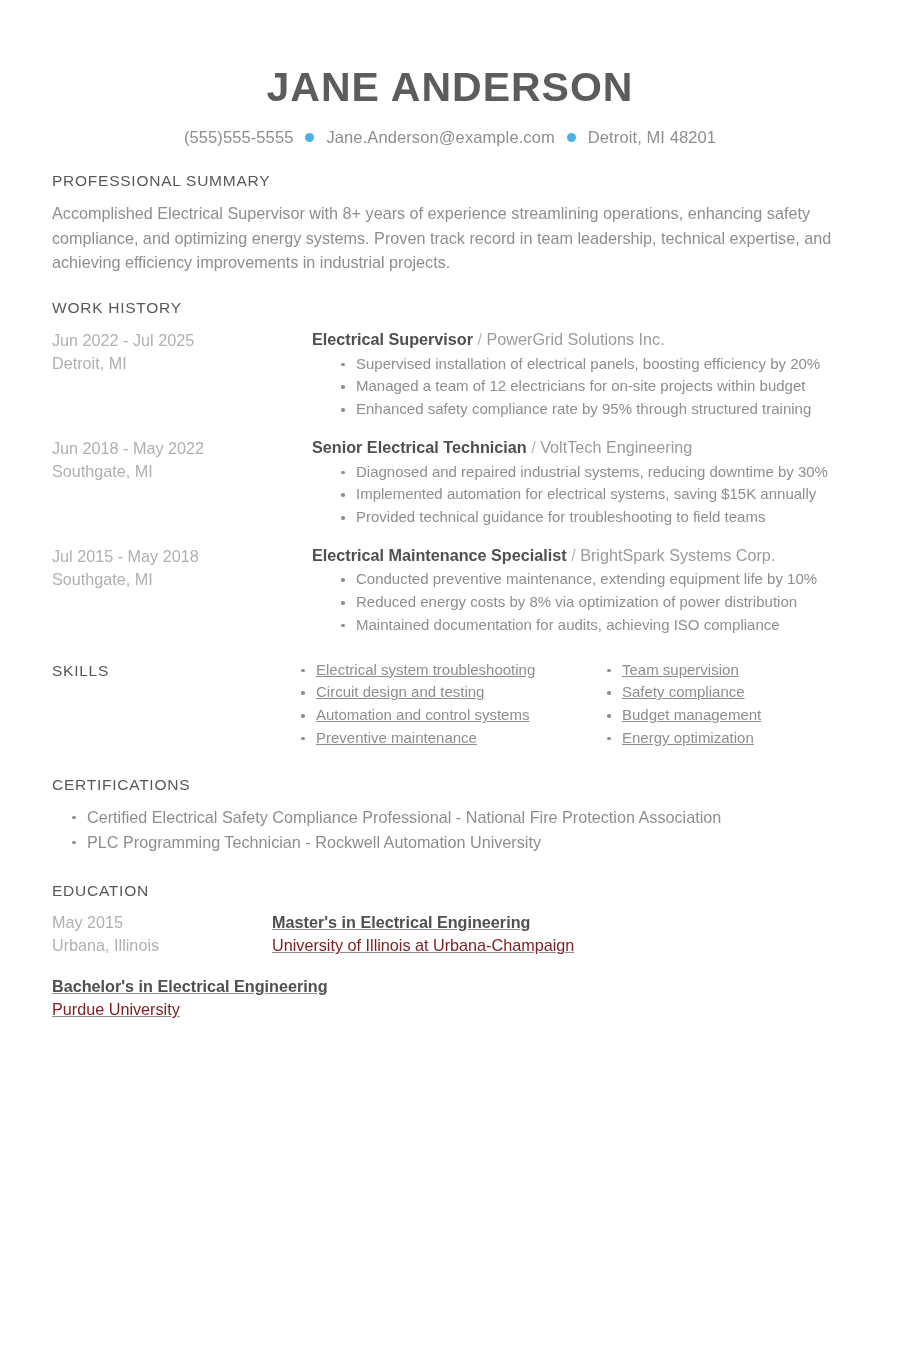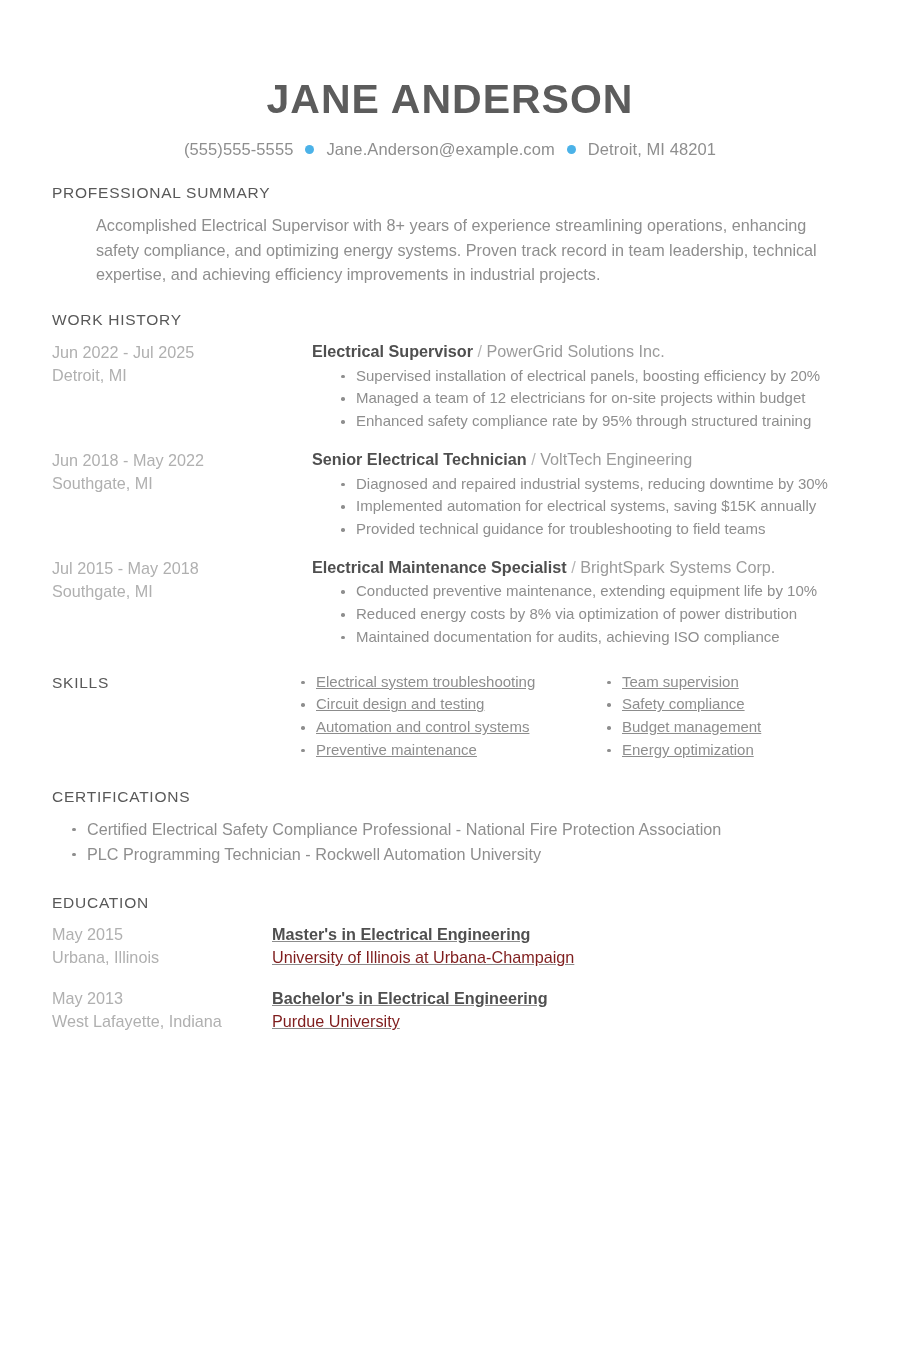--- a/index.html
+++ b/index.html
@@ -12,21 +12,21 @@
 
   body {
     font-family: "Liberation Sans", sans-serif;
     color: #8c8c8c;
     -webkit-font-smoothing: antialiased;
   }
 
   .page {
     width: 900px;
     height: 1350px;
-    padding: 12px 52px;
+    padding: 0 52px;
     position: relative;
   }
 
   
   .header { padding-top: 66px; text-align: center; }
 
   .full-name {
     font-size: 41px;
     font-weight: bold;
     letter-spacing: 1.0px;
@@ -66,21 +66,20 @@
     font-stretch: condensed;
     margin-bottom: 11px;
   }
 
   
   .summary-text {
     font-size: 16.2px;
     line-height: 1.52;
     color: #8e8e8e;
     max-width: 790px;
-    margin-left: 44px;
   }
 
   
   .entry {
     display: flex;
     align-items: flex-start;
     margin-bottom: 15px;
   }
   .entry:last-child { margin-bottom: 0; }
 
@@ -324,24 +323,20 @@
         <div>May 2015</div>
         <div>Urbana, Illinois</div>
       </div>
       <div class="edu-right">
         <div class="edu-degree">Master's in Electrical Engineering</div>
         <div class="edu-school">University of Illinois at Urbana-Champaign</div>
       </div>
     </div>
 
     <div class="edu-entry">
-      <div class="edu-left">
-        <div>May 2013</div>
-        <div>West Lafayette, Indiana</div>
-      </div>
       <div class="edu-right">
         <div class="edu-degree">Bachelor's in Electrical Engineering</div>
         <div class="edu-school">Purdue University</div>
       </div>
     </div>
   </div>
 
 </div>
 
 </body></html>

